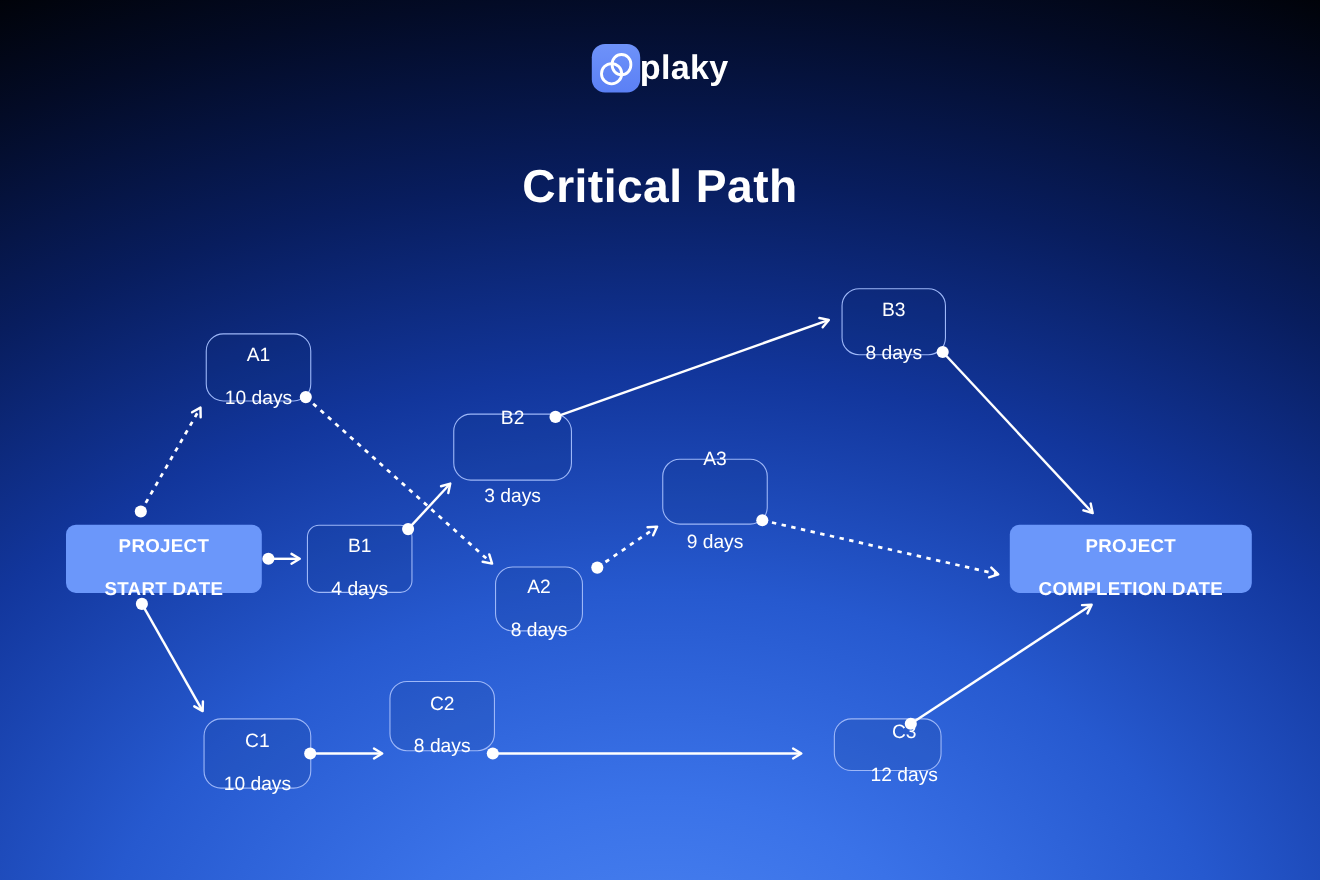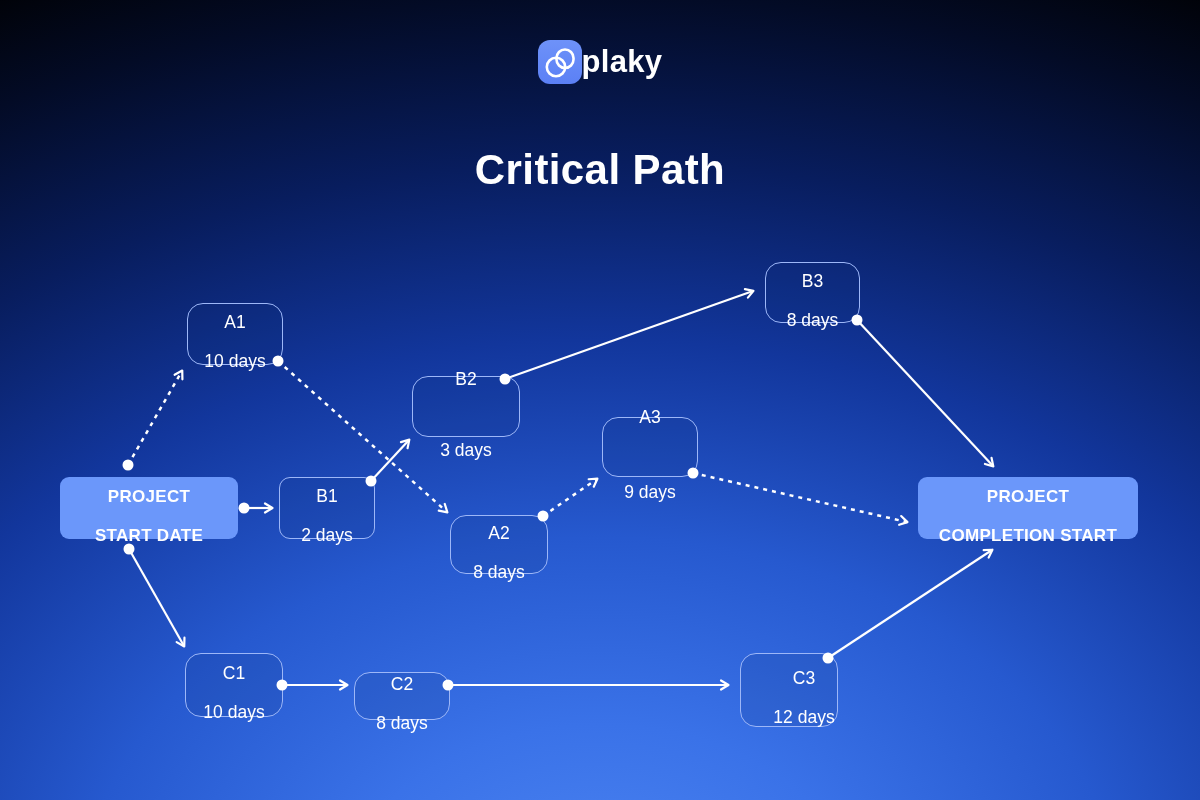--- a/index.html
+++ b/index.html
@@ -88,53 +88,53 @@
       <div class="node milestone" style="left: 60px; top: 477px; width: 178px; height: 62px;">
         <span>PROJECT</span>
         <span>START DATE</span>
       </div>
       <div class="node task" style="left: 187px; top: 303px; width: 96px; height: 62px;">
         <span>A1</span>
         <span>10 days</span>
       </div>
       <div class="node task" style="left: 279px; top: 477px; width: 96px; height: 62px; border-radius: 11px;">
         <span>B1</span>
-        <span>2 days</span>
+        <span>4 days</span>
       </div>
       <div class="node task" style="left: 412px; top: 376px; width: 108px; height: 61px; gap: 32px;">
         <span>B2</span>
         <span>3 days</span>
       </div>
-      <div class="node task" style="left: 450px; top: 515px; width: 98px; height: 59px; text-align: right;">
+      <div class="node task" style="left: 450px; top: 515px; width: 80px; height: 59px; text-align: right;">
         <span>A2</span>
         <span>8 days</span>
       </div>
       <div class="node task" style="left: 602px; top: 417px; width: 96px; height: 60px; gap: 36px;">
         <span>A3</span>
         <span>9 days</span>
       </div>
       <div class="node task" style="left: 765px; top: 262px; width: 95px; height: 61px;">
         <span>B3</span>
         <span>8 days</span>
       </div>
       <div class="node task" style="left: 185px; top: 653px; width: 98px; height: 64px;">
         <span>C1</span>
         <span>10 days</span>
       </div>
-      <div class="node task" style="left: 354px; top: 672px; width: 96px; height: 48px;">
+      <div class="node task" style="left: 354px; top: 619px; width: 96px; height: 64px;">
         <span>C2</span>
         <span>8 days</span>
       </div>
-      <div class="node task" style="left: 740px; top: 653px; width: 98px; height: 74px; padding-left: 30px;">
+      <div class="node task" style="left: 758px; top: 653px; width: 98px; height: 48px; padding-left: 30px;">
         <span>C3</span>
         <span>12 days</span>
       </div>
       <div class="node milestone" style="left: 918px; top: 477px; width: 220px; height: 62px;">
         <span>PROJECT</span>
-        <span>COMPLETION START</span>
+        <span>COMPLETION DATE</span>
       </div>
     </div>
 
   <svg id="edges" width="1200" height="800" viewBox="0 0 1200 800">
     <defs>
       <marker id="arrow" markerUnits="userSpaceOnUse" markerWidth="16" markerHeight="16" refX="10" refY="7" orient="auto">
         <path d="M3,2.5 L10.5,7 L3,11.5" fill="none" stroke="#ffffff" stroke-width="2.2" stroke-linecap="round" stroke-linejoin="round"></path>
       </marker>
     </defs>
   <line x1="128" y1="465" x2="182" y2="371" class="edge dotted" marker-end="url(#arrow)"></line>

